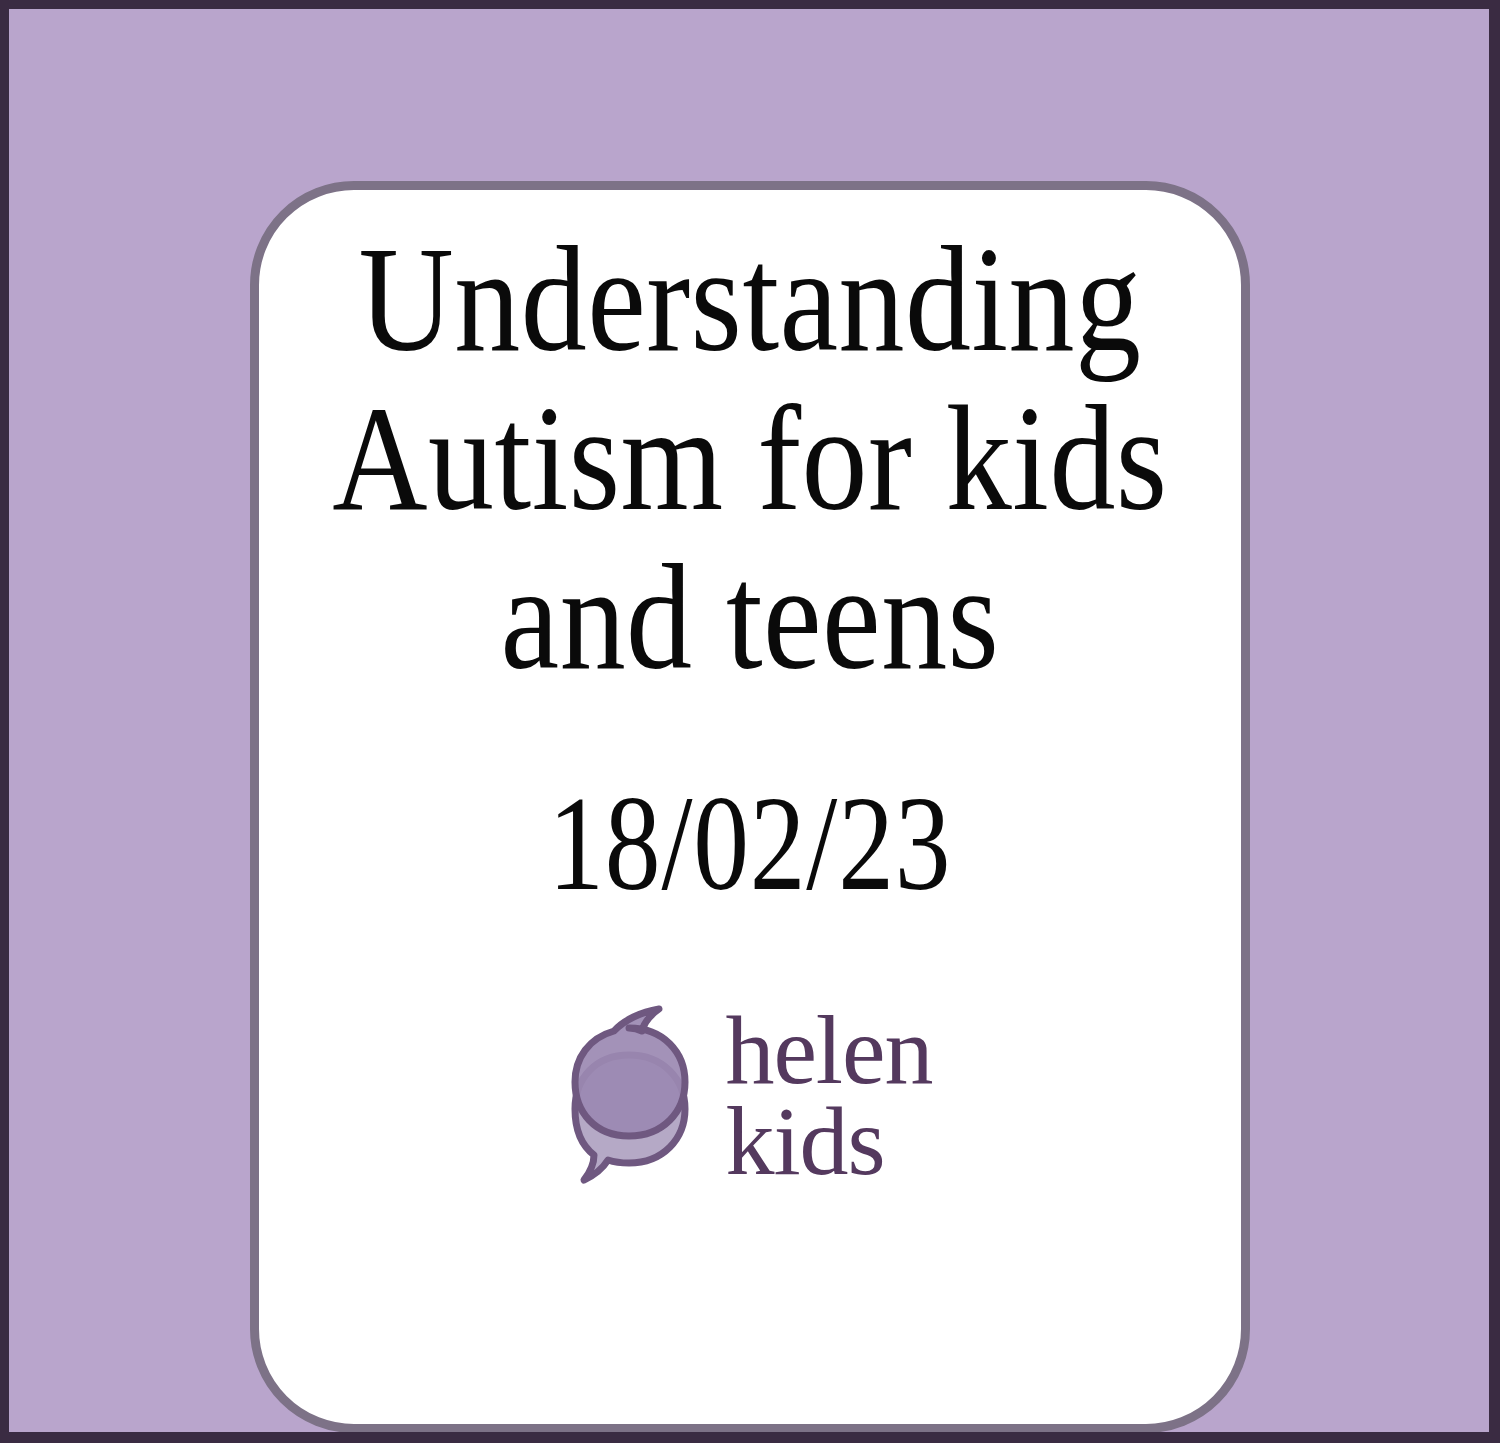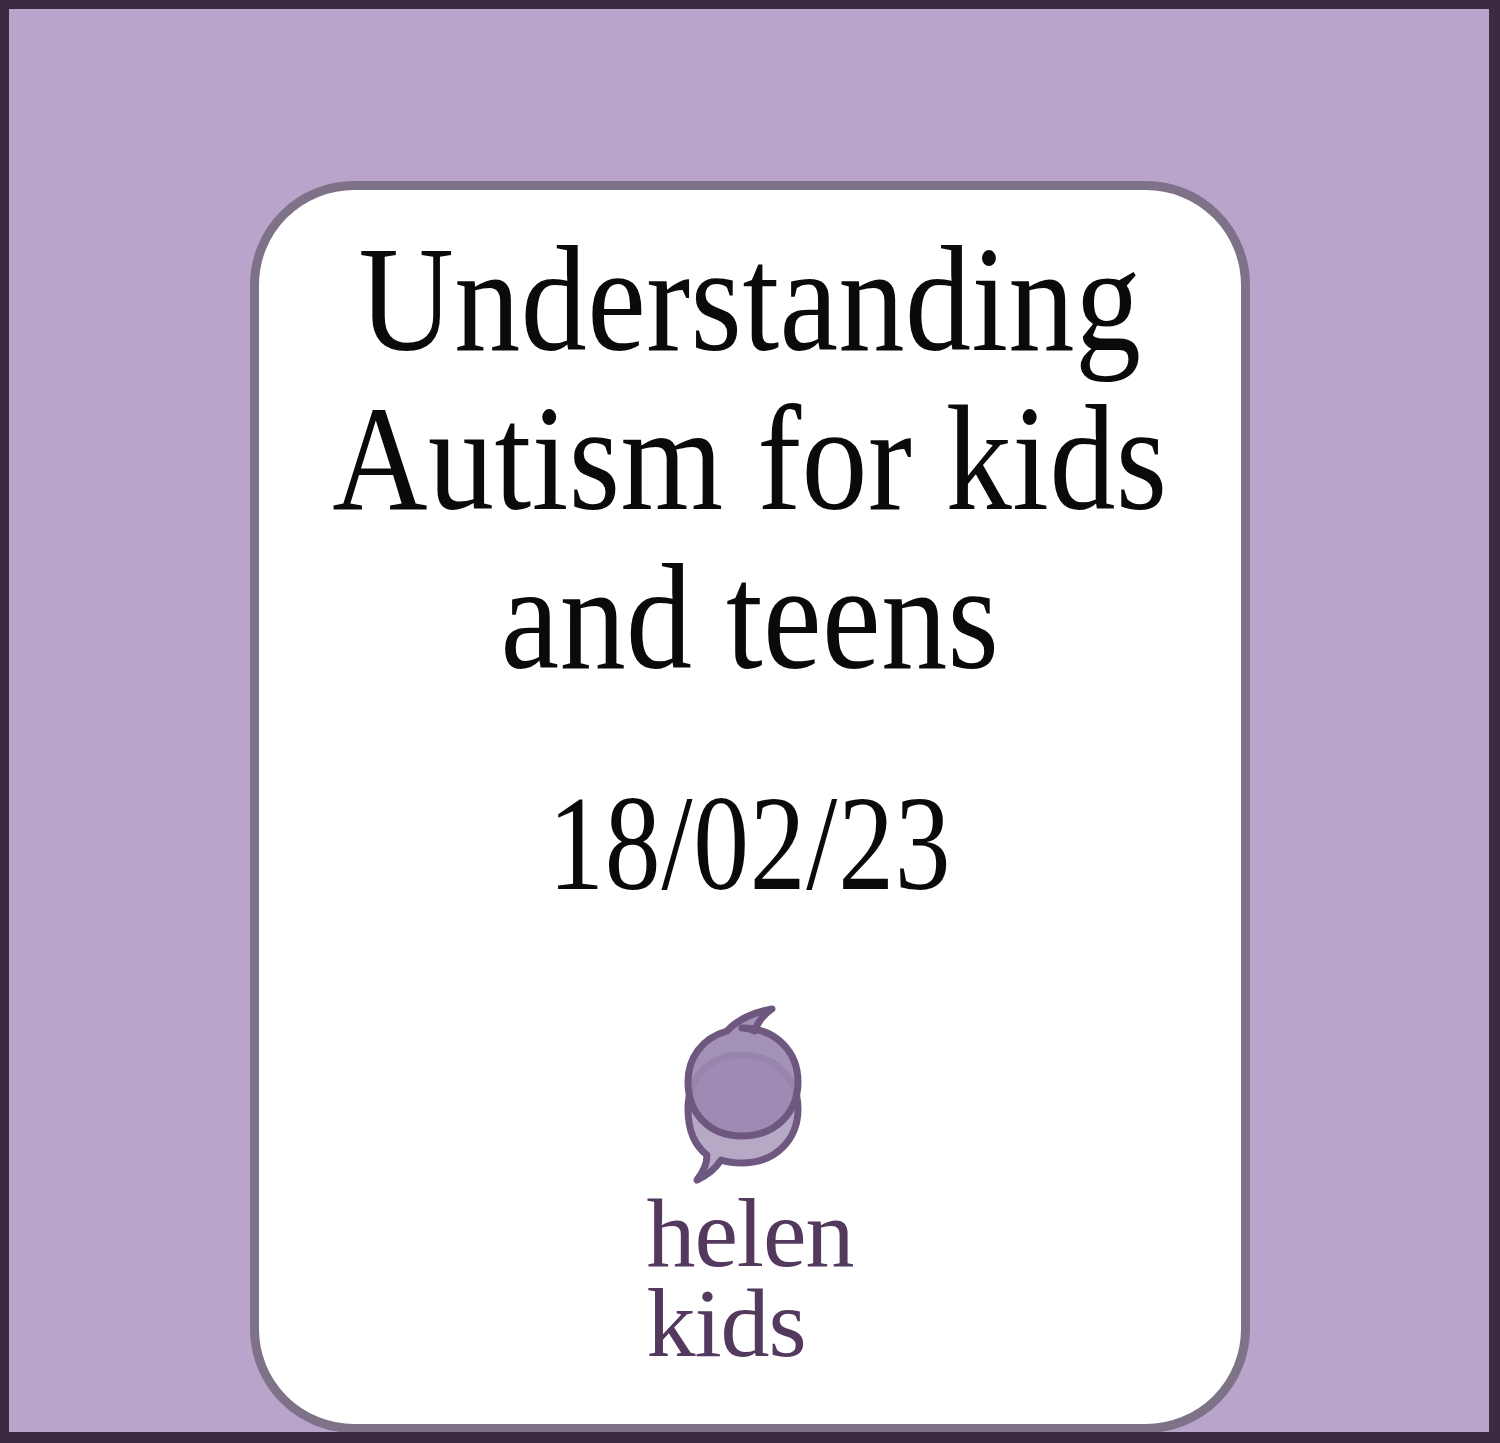--- a/index.html
+++ b/index.html
@@ -73,23 +73,23 @@
     color: #0a0a0a;
     transform: scaleX(0.82);
     letter-spacing: 1px;
     white-space: nowrap;
   }
 
   
   #logo {
     margin-top: 92px;
     display: flex;
-    flex-direction: column;
     align-items: center;
     justify-content: center;
+    gap: 18px;
   }
 
   #logo-mark {
     width: 140px;
     height: 185px;
     flex: none;
     display: block;
   }
 
   #logo-wordmark {

